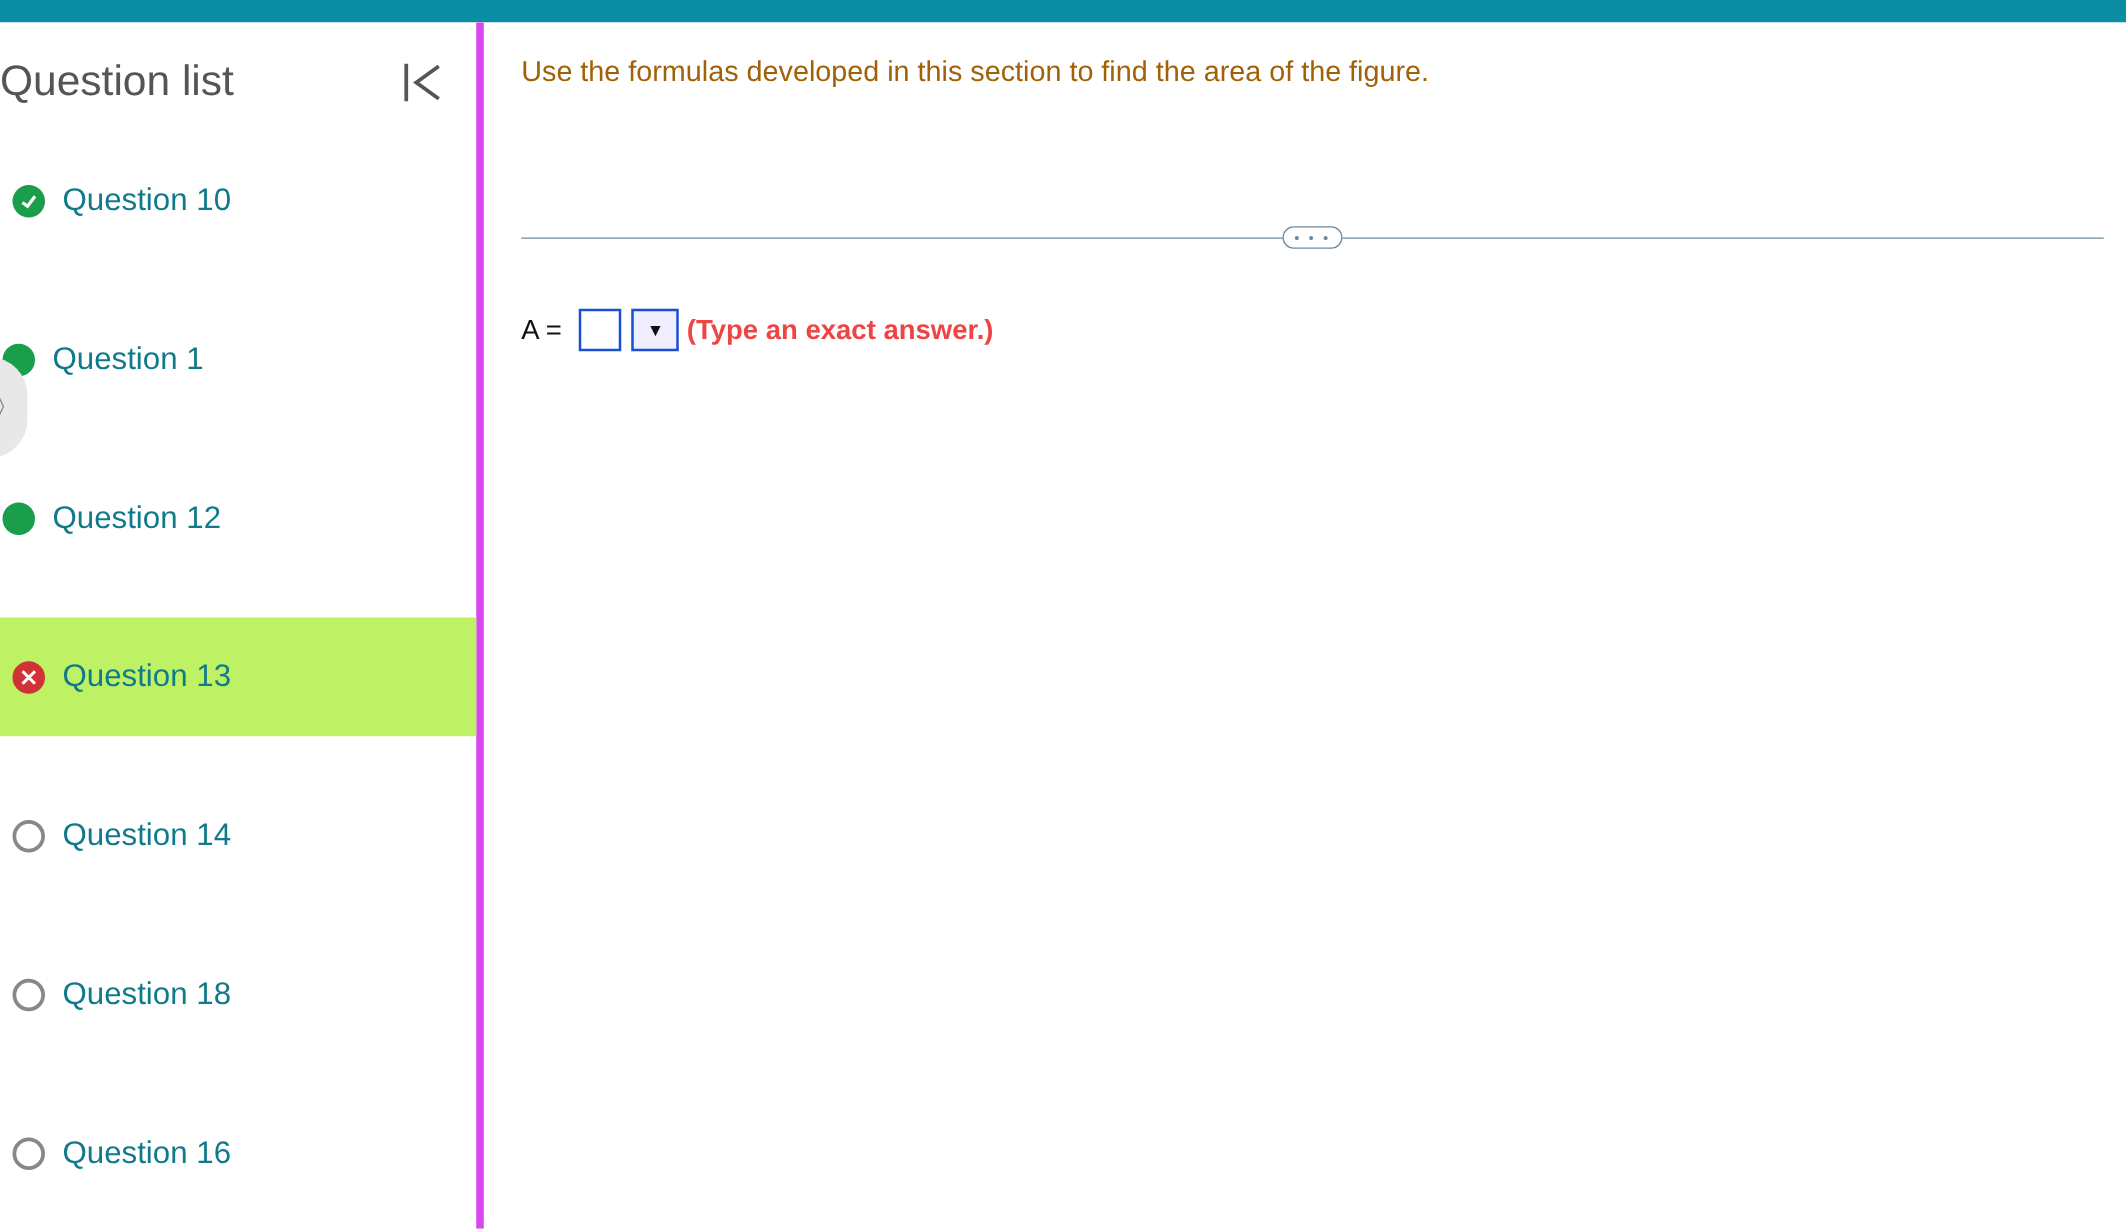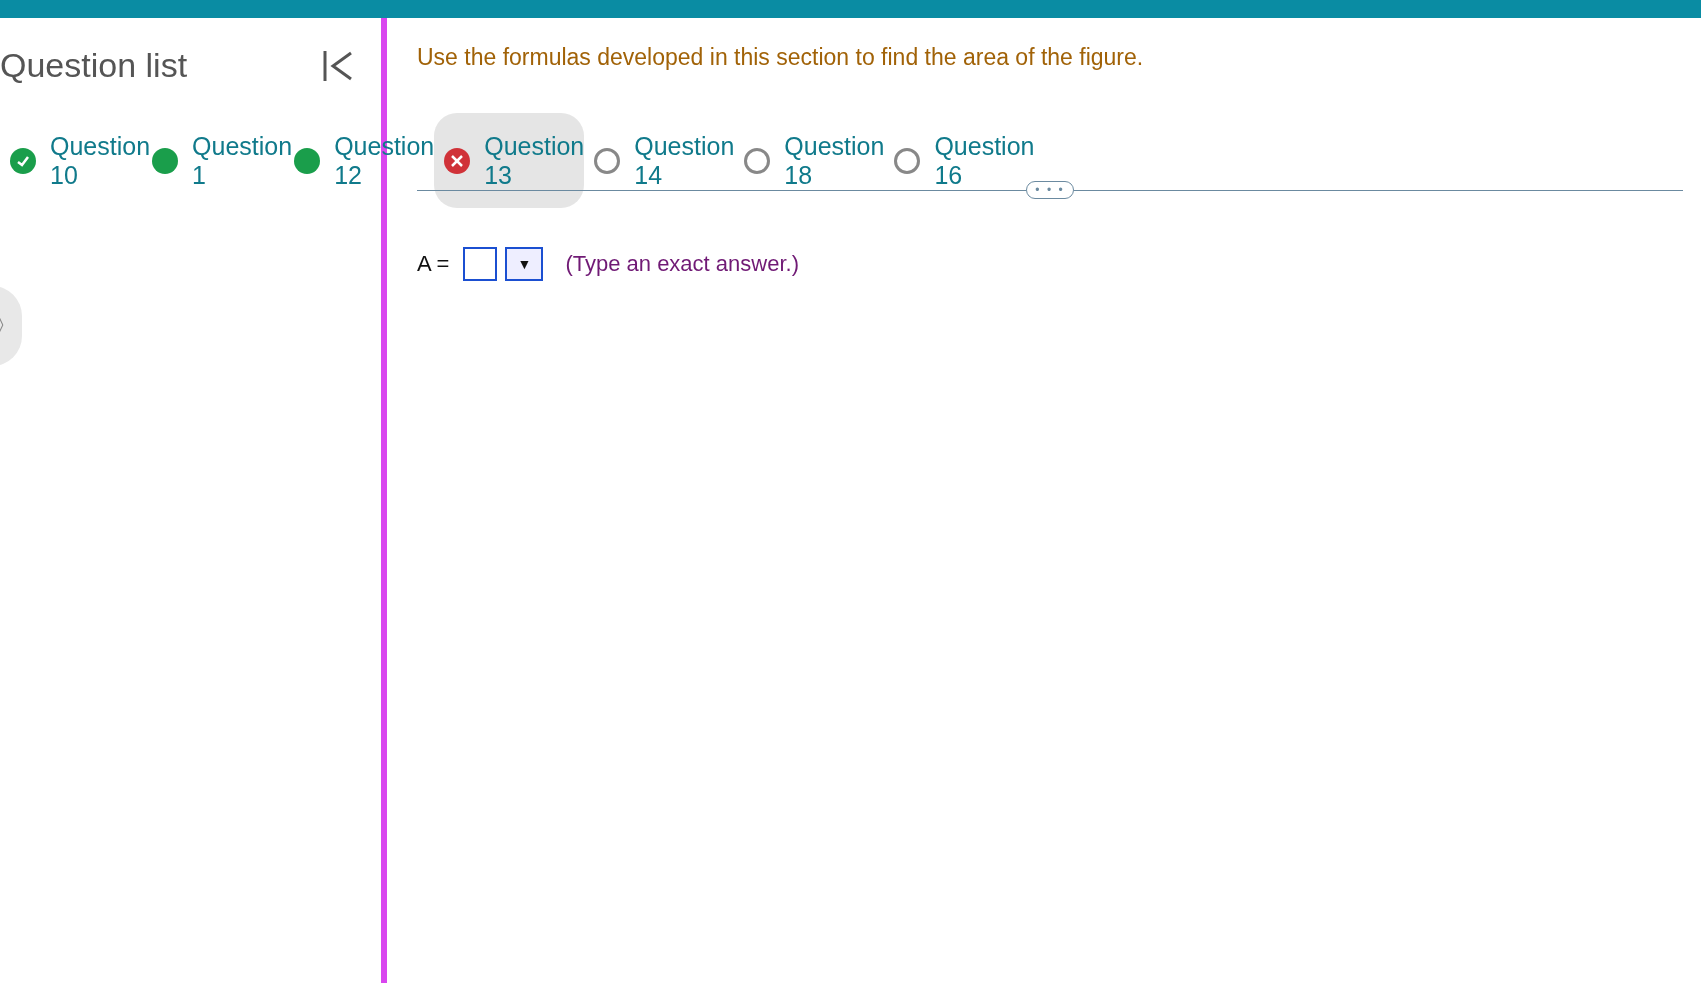--- a/index.html
+++ b/index.html
@@ -3,41 +3,41 @@
 <meta charset="utf-8">
 <style>
   * { box-sizing: border-box; margin: 0; padding: 0; }
   html, body { width: 1701px; height: 983px; font-family: Arial, Helvetica, sans-serif; background:#fff; }
   .topbar { width:100%; height:18px; background:#0a8ca3; }
   .root { display:flex; width:100%; height:calc(100% - 18px); background:#fff; }
   .sidebar { width:387px; border-right:6px solid #d946ef; display:flex; flex-direction:column; position:relative; }
   .sidebar-header { display:flex; align-items:center; justify-content:space-between; padding:28px 20px 28px 0; }
   .sidebar-title { font-size:34px; color:#555; }
   .collapse-btn { font-size:34px; color:#555; line-height:1; display:flex; align-items:center; }
-  .qlist { display:flex; flex-direction:row; }
+  .qlist { display:flex; flex-direction:column;gap:32px; }
   .qitem { display:flex; align-items:center; height:95px; padding-left:10px; cursor:pointer; }
-  .qitem.active { background:#e5e5e5;border-radius:23px; }
+  .qitem.active { background:#bef264; }
   .status { width:26px; height:26px; border-radius:50%; margin-right:14px; display:flex; align-items:center; justify-content:center; font-size:16px; color:#fff; flex-shrink:0; }
   .status.correct { background:#1a9e4b; }
   .status.partial-hidden { background:#1a9e4b; margin-left:-8px;}
   .status.wrong { background:#d03238; }
   .status.empty { background:transparent; border:3px solid #888; }
   .qlabel { font-size:25px; color:#107a8b; }
   .expand-handle { position:absolute; left:-8px; top:268px; width:30px; height:80px; background:#e8e8e8; border-radius:0 40px 40px 0; display:flex; align-items:center; justify-content:center; color:#888; font-size:28px;}
   .main { flex:1; position:relative; padding:26px 18px 0 30px; }
   .prompt { font-size:23px; color:#a16207; }
   .figure { position:absolute; right:18px; top:40px; }
   .divider-row { margin-top:110px; display:flex; align-items:center; }
   .divider-line { flex:1; height:1px; background:#6b8aa0; }
   .divider-pill { width:48px; height:18px; border:1px solid #6b8aa0; border-radius:10px; display:flex; align-items:center; justify-content:center; margin:0 0px; color:#6b8aa0; font-size:12px; letter-spacing:2px;}
   .answer-row { margin-top:48px; display:flex; align-items:center; font-size:22px; color:#111;}
   .answer-row .avar { margin-right:6px; }
   .answer-input { width:34px; height:34px; border:2px solid #1b4fd1; background:#fff; margin:0 8px; }
   .unit-select { width:38px; height:34px; border:2px solid #1b4fd1; background:#eef; display:flex; align-items:center; justify-content:center; font-size:14px; color:#111;}
-  .hint { margin-left:22px; color:#701a75;}
+  .hint { margin-left:6px; color:#ef4444;font-weight:bold;}
   svg text { font-family: 'Times New Roman', serif; }
 </style>
 </head>
 <body>
 
 <div class="topbar"></div>
 <div class="root">
 
   <div class="sidebar">
     <div class="sidebar-header">

